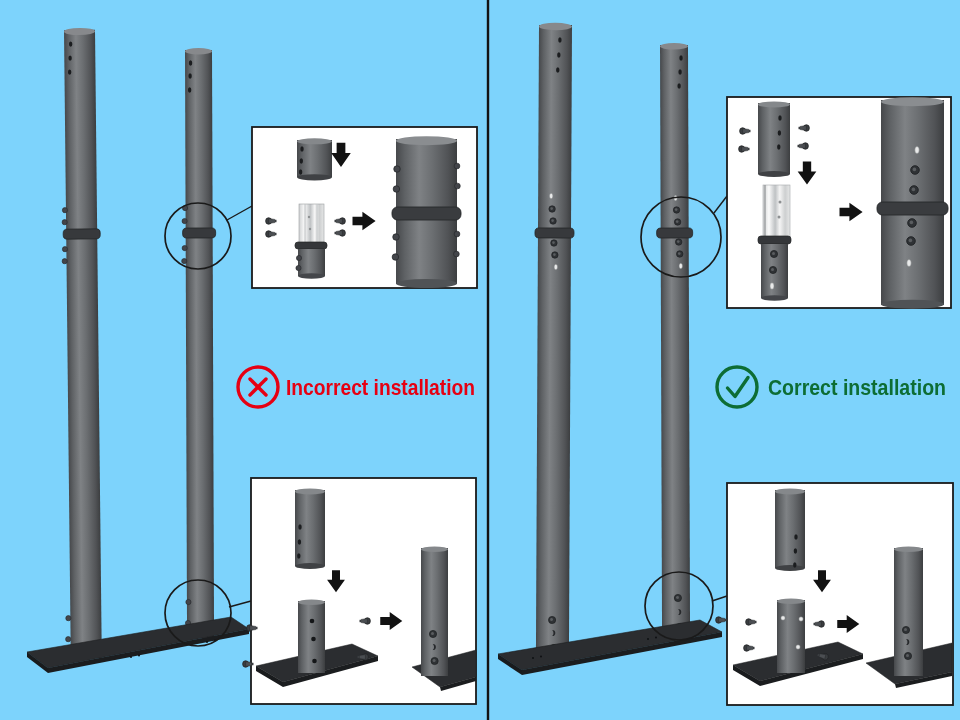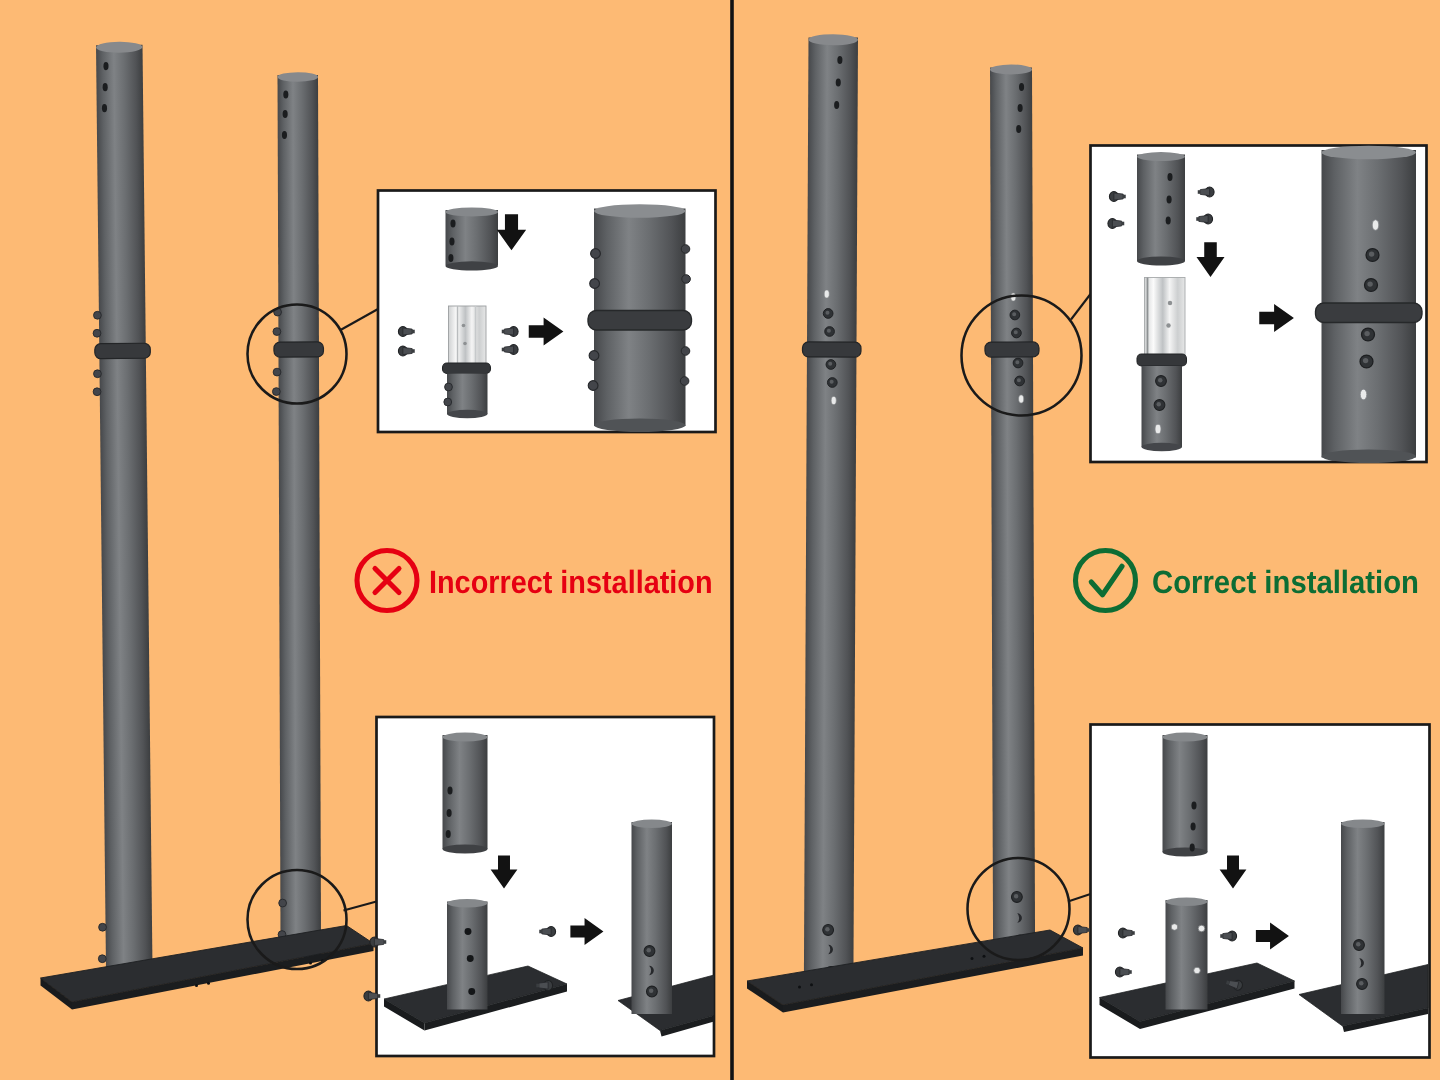--- a/index.html
+++ b/index.html
@@ -1,16 +1,16 @@
 <!DOCTYPE html>
 <html><head>
 <meta charset="utf-8">
 <style>
   html,body{margin:0;padding:0;background:#ffffff;}
-  #stage{position:relative;width:960px;height:720px;background:#fdba74;overflow:hidden;
+  #stage{position:relative;width:960px;height:720px;background:#7dd3fc;overflow:hidden;
          font-family:"Liberation Sans", sans-serif;}
   svg text{font-family:"Liberation Sans", sans-serif;font-weight:bold;}
 </style>
 </head>
 <body>
 
 <div id="stage">
 <svg width="960" height="720" viewBox="0 0 960 720">
   <defs>
     <linearGradient id="gpole" x1="0" y1="0" x2="1" y2="0">

